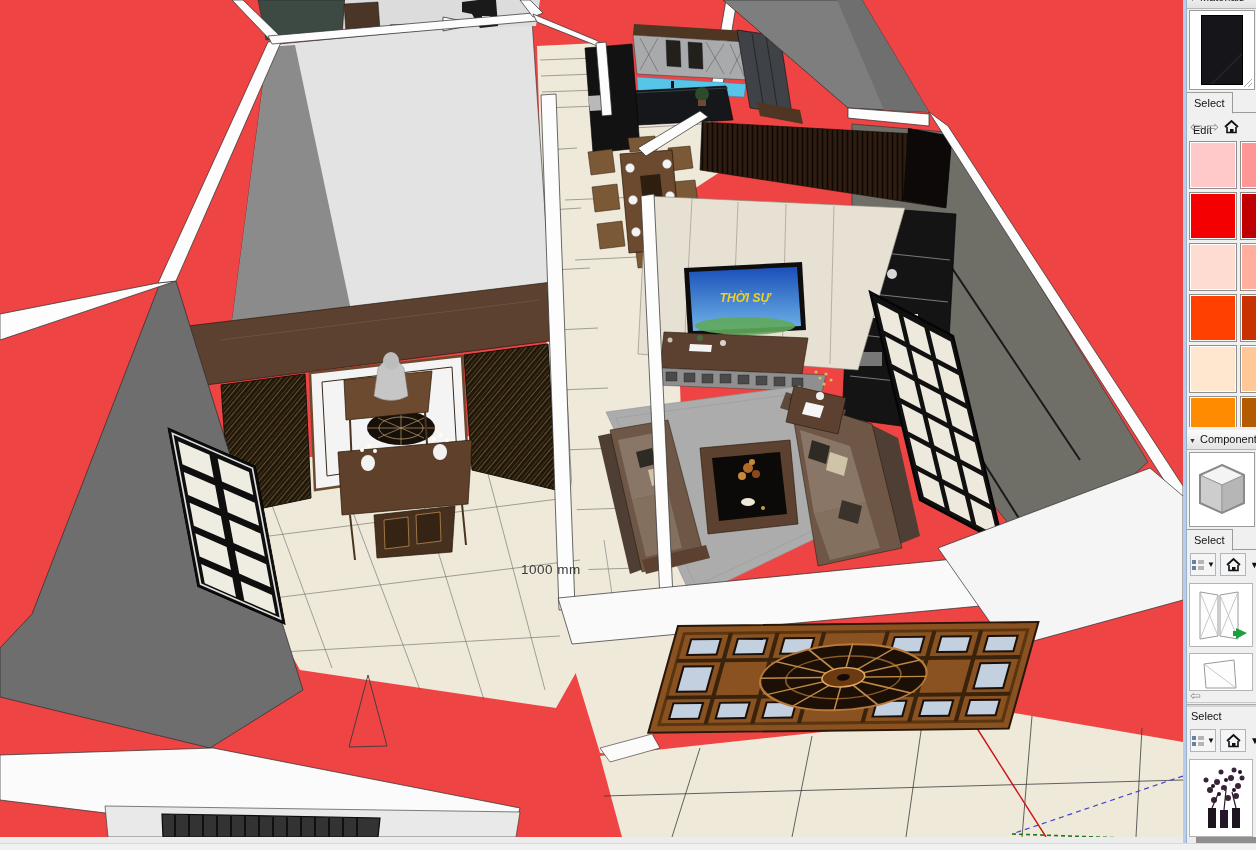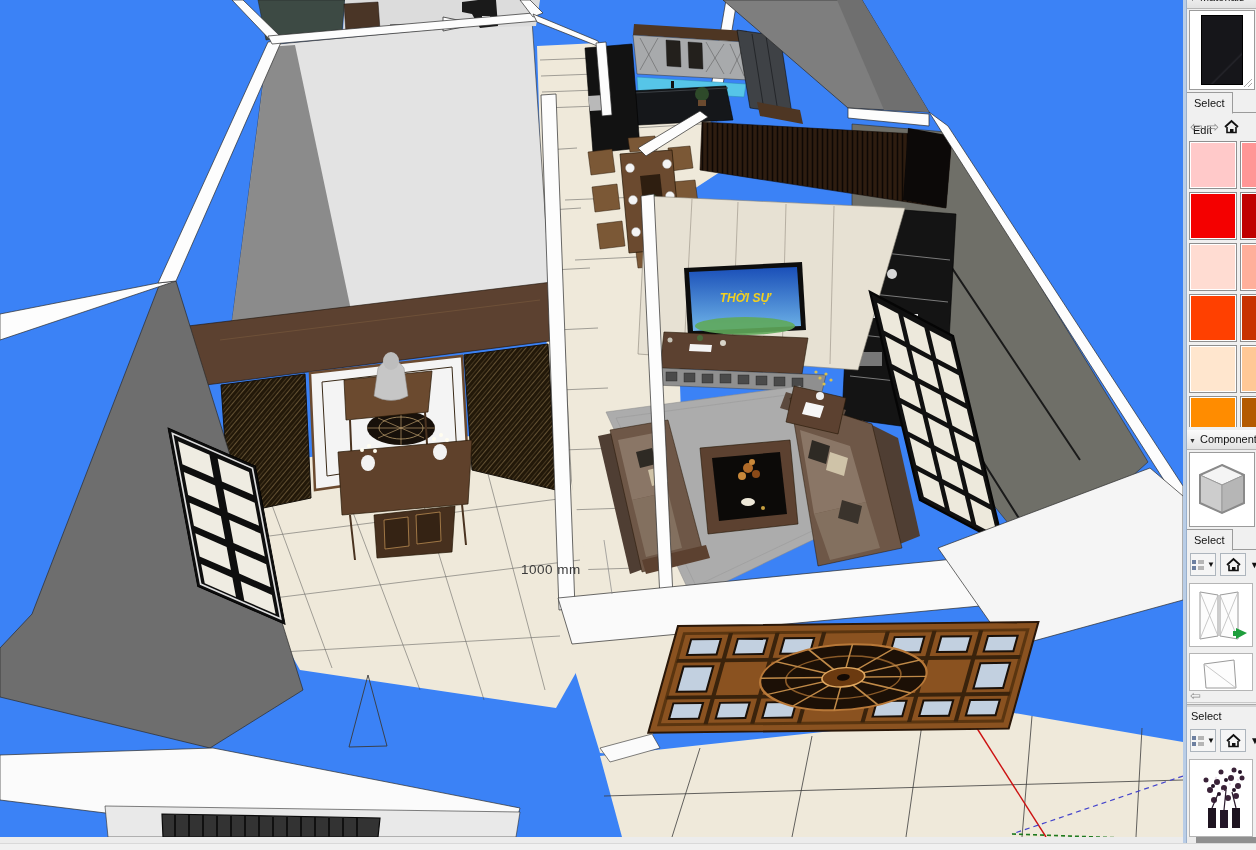--- a/index.html
+++ b/index.html
@@ -1,18 +1,18 @@
 <!DOCTYPE html>
 <html><head>
 <meta charset="utf-8">
 <style>
   html,body{margin:0;padding:0;background:#fff;font-family:"Liberation Sans",sans-serif;}
   #app{position:relative;width:1256px;height:850px;overflow:hidden;background:#fff;}
   
-  #viewport{position:absolute;left:0;top:0;width:1183px;height:837px;background:#3b82f6;overflow:hidden;}
+  #viewport{position:absolute;left:0;top:0;width:1183px;height:837px;background:#ef4444;overflow:hidden;}
   
   #tray{position:absolute;left:1183px;top:0;width:73px;height:843px;background:#f0f0f0;overflow:hidden;}
   #tray-border{position:absolute;left:1183px;top:0;width:3px;height:843px;background:#b9cde6;border-right:1px solid #9ab0cc;z-index:5;}
   .panel-header{position:absolute;left:3px;width:70px;height:19px;background:linear-gradient(#fbfbfb,#e2e2e2);border-bottom:1px solid #b5b5b5;font-size:11px;color:#111;line-height:19px;white-space:nowrap;overflow:hidden;}
   .panel-header .tri{font-size:7px;color:#333;margin:0 4px 0 3px;}
   .preview-box{position:absolute;left:6px;width:64px;height:78px;background:#fff;border:1px solid #9b9b9b;overflow:hidden;}
   .tabrow{position:absolute;left:3px;width:70px;height:22px;border-bottom:1px solid #9b9b9b;font-size:11px;}
   .tab{display:inline-block;height:17px;line-height:17px;padding:0 7px;margin-top:8px;color:#111;}
   .tab.active{background:#f0f0f0;border:1px solid #9b9b9b;border-bottom:1px solid #f0f0f0;margin-top:2px;height:20px;line-height:20px;}
   .toolrow{position:absolute;left:3px;width:70px;height:27px;display:flex;align-items:center;gap:4px;padding-left:4px;box-sizing:border-box;}

